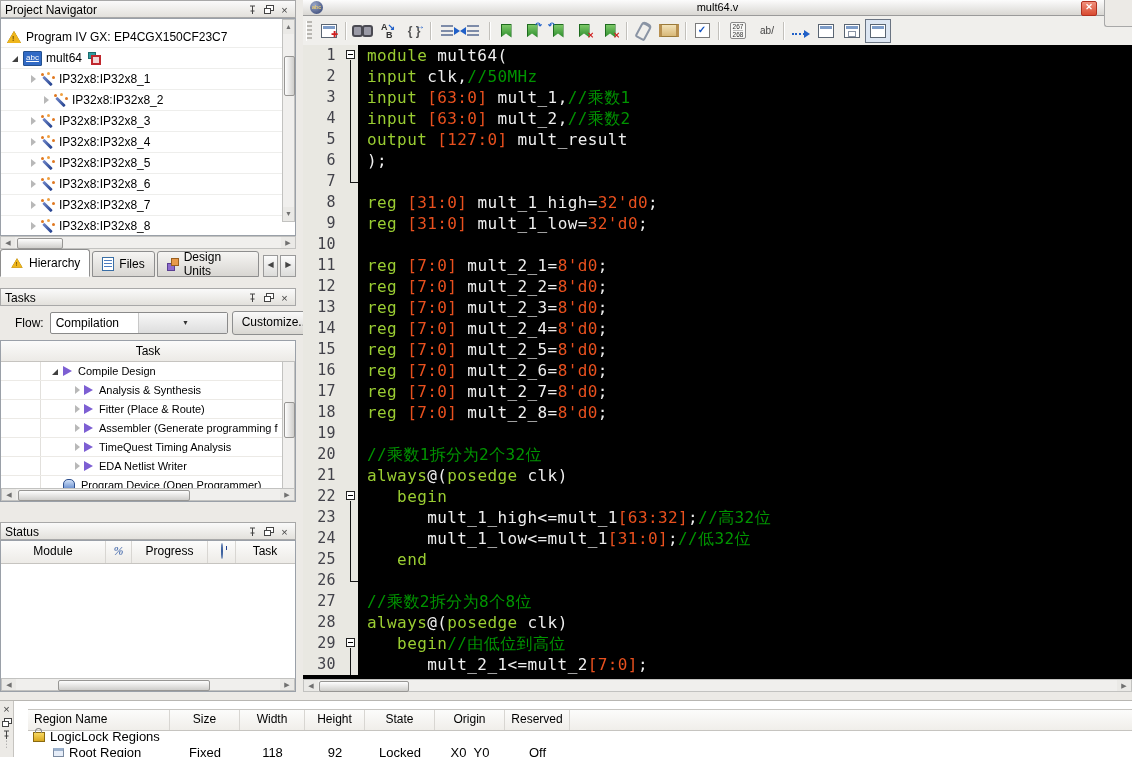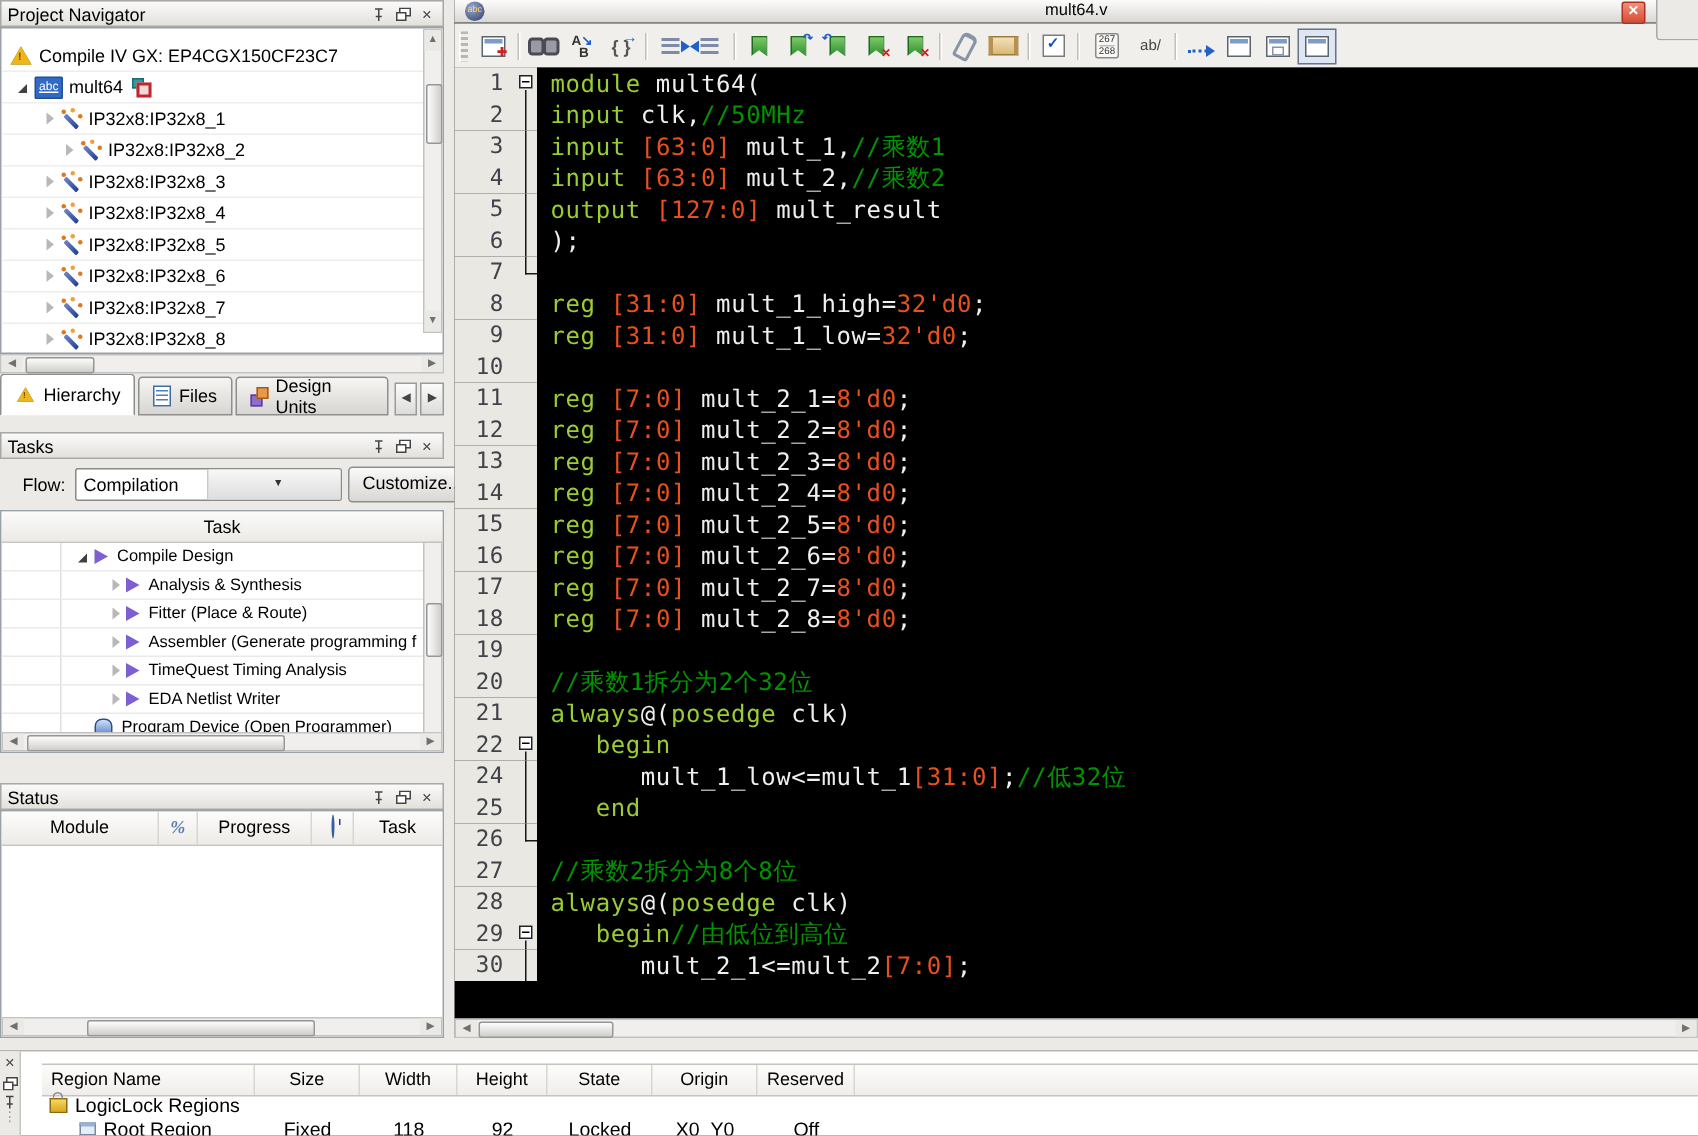--- a/index.html
+++ b/index.html
@@ -196,21 +196,21 @@
         </svg>
       </span>
     <span class="wicon">×</span>
   </div>
   <div class="box" style="position:absolute;left:0;top:18px;width:296px;height:218px;">
     <div style="height:8px;"></div>
     <div class="trow" style="height:20px;padding-left:6px;">
       <span class="warn">
           <i>!</i>
         </span>
-      <span>Compile IV GX: EP4CGX150CF23C7</span>
+      <span>Program IV GX: EP4CGX150CF23C7</span>
     </div>
     <div class="trow" style="height:20px;padding-left:8px;">
       <span class="arrow-e"></span>
       <span class="abc">abc</span>
       <span>mult64</span>
       <span class="topflag">
           <i></i>
           <u></u>
           <b></b>
         </span>
@@ -665,20 +665,25 @@
         <span class="ln">21</span>
         <span class="fold"></span>
         <span class="ct"><span class="k">always</span><span class="d">@(</span><span class="k">posedge</span><span class="d"> clk)</span></span>
       </div>
       <div class="crow">
         <span class="ln">22</span>
         <span class="fold fm-open">
           <i></i>
         </span>
         <span class="ct"><span class="d">   </span><span class="k">begin</span></span>
+      </div>
+      <div class="crow">
+        <span class="ln">23</span>
+        <span class="fold fm-v"></span>
+        <span class="ct"><span class="d">      mult_1_high&lt;=mult_1</span><span class="n">[63:32]</span><span class="d">;</span><span class="c">//高32位</span></span>
       </div>
       <div class="crow">
         <span class="ln">24</span>
         <span class="fold fm-v"></span>
         <span class="ct"><span class="d">      mult_1_low&lt;=mult_1</span><span class="n">[31:0]</span><span class="d">;</span><span class="c">//低32位</span></span>
       </div>
       <div class="crow">
         <span class="ln">25</span>
         <span class="fold fm-v"></span>
         <span class="ct"><span class="d">   </span><span class="k">end</span></span>

